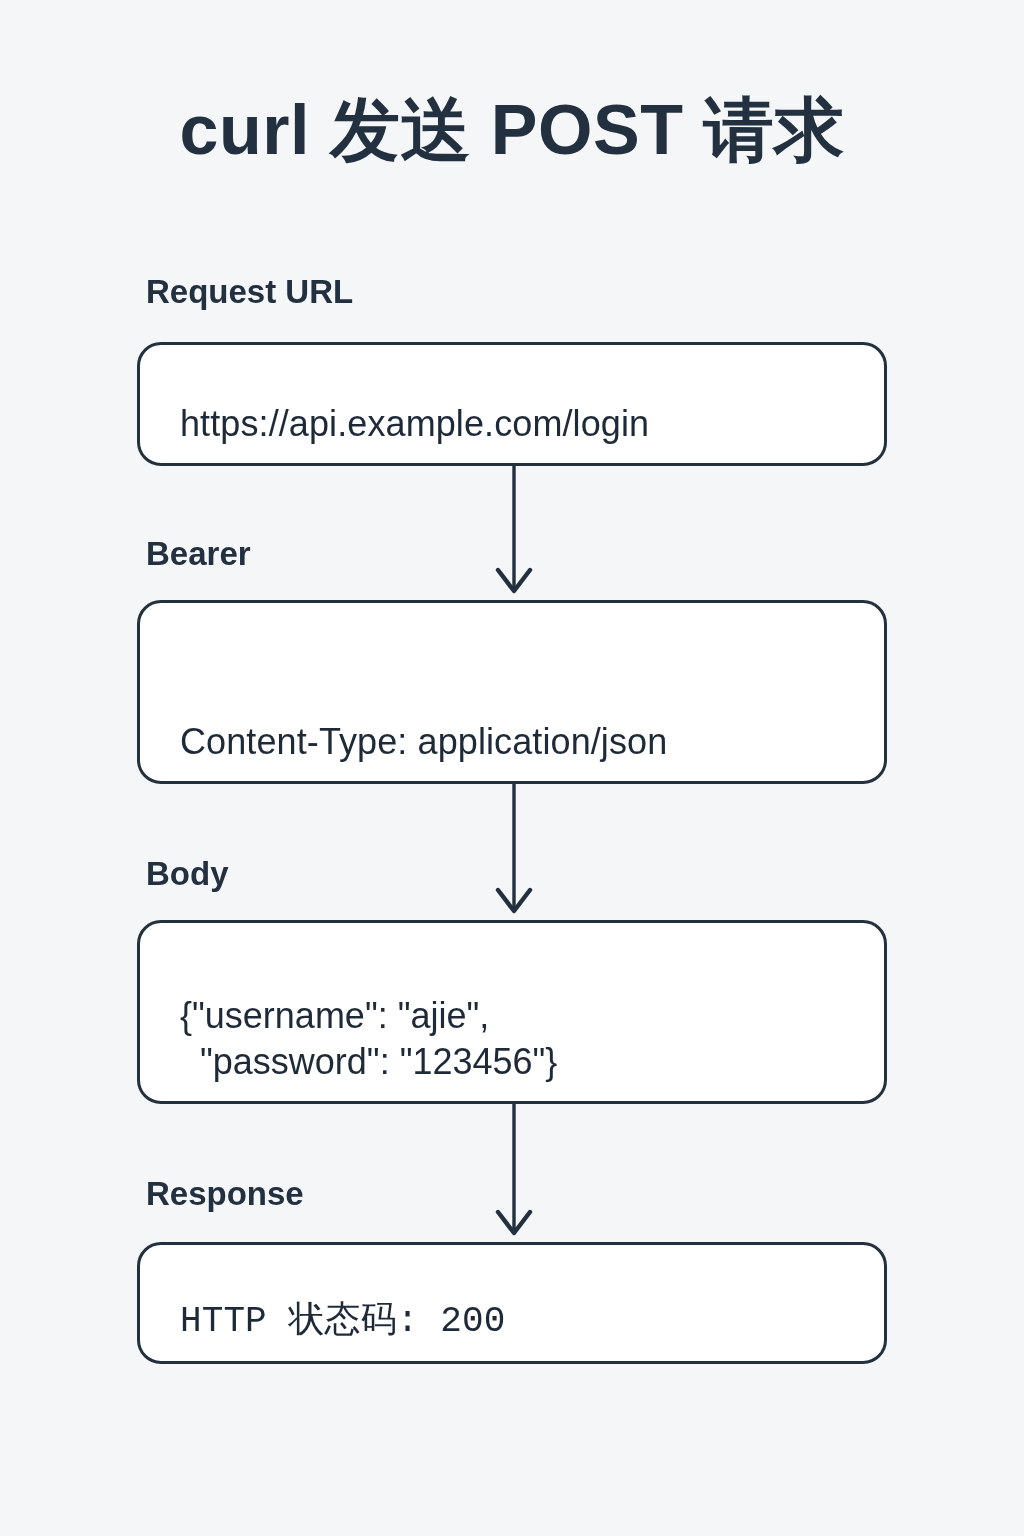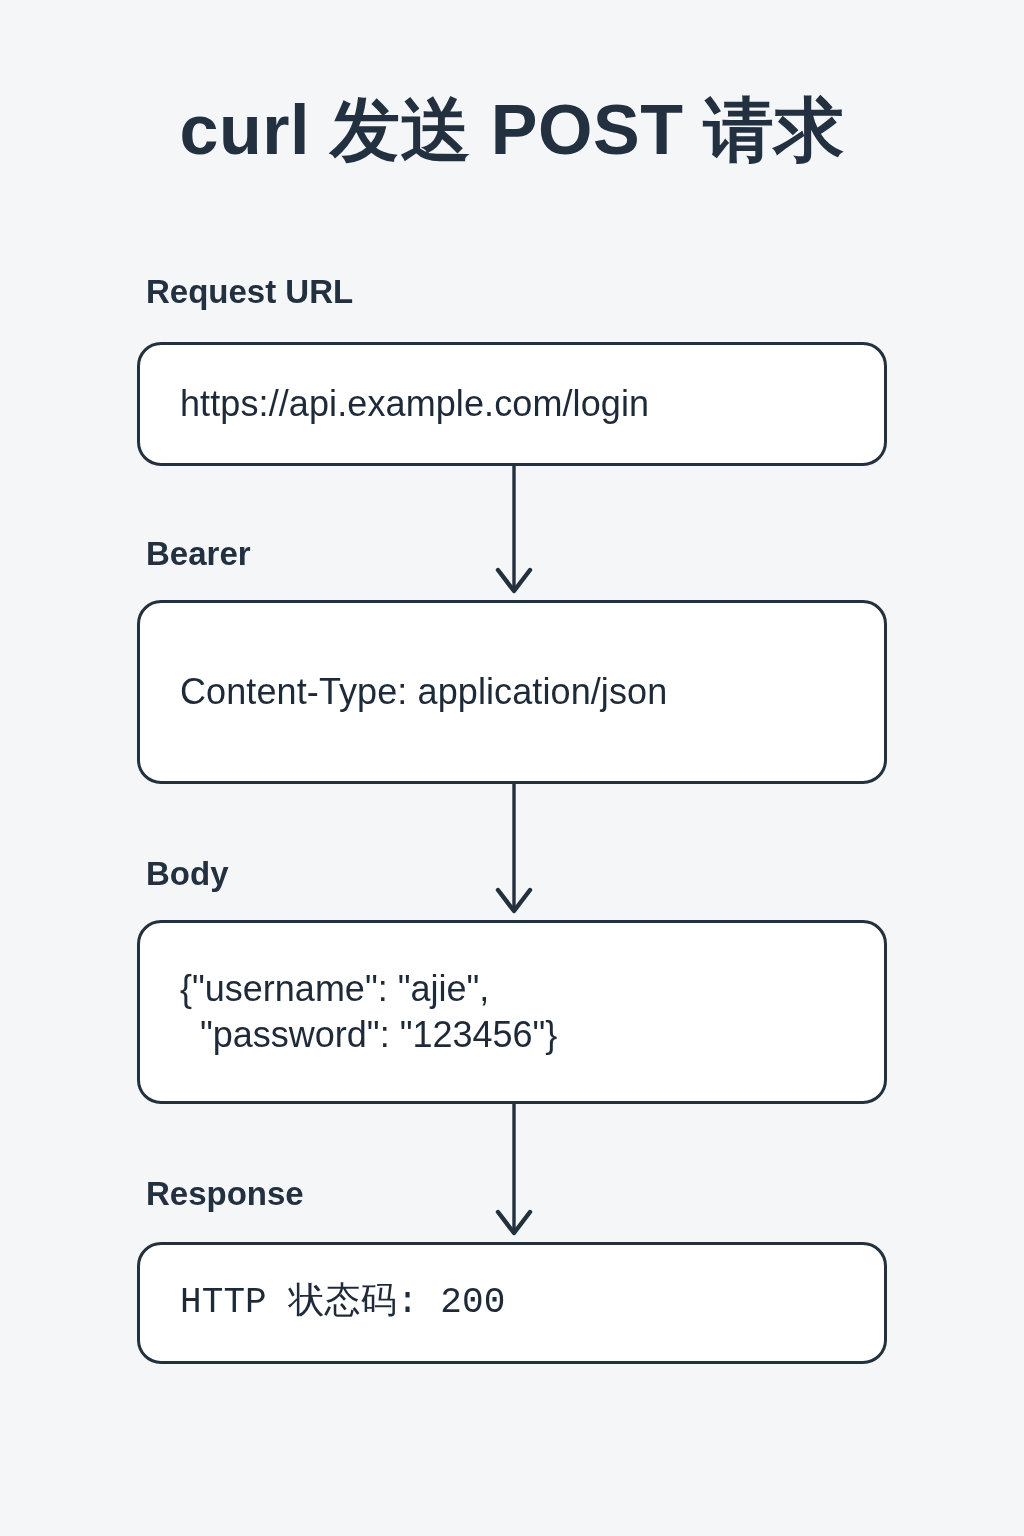--- a/index.html
+++ b/index.html
@@ -56,22 +56,22 @@
   .box {
     position: absolute;
     left: 137px;
     width: 750px;
     box-sizing: border-box;
     background: #ffffff;
     border: 3px solid #23303d;
     border-radius: 24px;
     display: flex;
     flex-direction: column;
-    justify-content: center;
-    padding: 0 40px;
+    justify-content: flex-end;
+    padding: 16px 40px;
   }
   .box-url      { top: 342px;  height: 124px; }
   .box-header   { top: 600px;  height: 184px; gap: 22px; }
   .box-body     { top: 920px;  height: 184px; }
   .box-response { top: 1242px; height: 122px; font-family: Liberation Mono, monospace; }
 
   .box-line {
     font-size: 36px;
     color: #1e2a38;
     line-height: 1.28;

